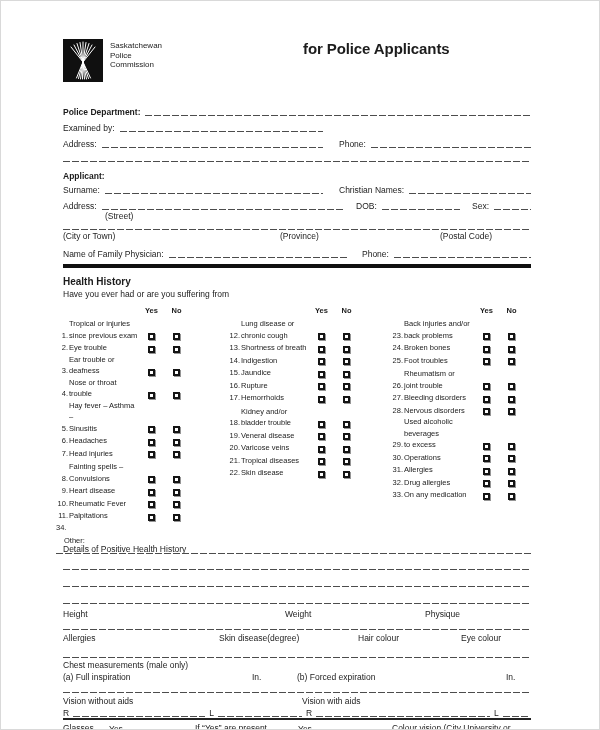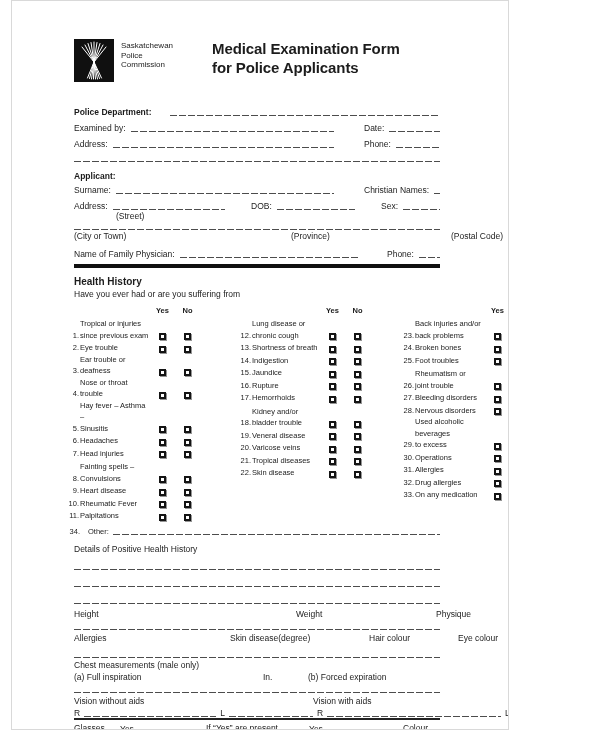--- a/index.html
+++ b/index.html
@@ -1,38 +1,38 @@
 <!DOCTYPE html>
 <html><head>
 <meta charset="utf-8">
 <style>
   * { margin:0; padding:0; box-sizing:border-box; }
   html,body { background:#fff; }
   body { width:600px; height:730px; font-family:"Liberation Sans","DejaVu Sans",sans-serif; color:#1c1c1c; }
-  .page { width:498px; height:730px; border:1px solid #d9d9d9; background:#fff; padding:38px 68px 0 62px; overflow:hidden;margin-left:11px; }
+  .page { width:600px; height:730px; border:1px solid #d9d9d9; background:#fff; padding:38px 68px 0 62px; overflow:hidden; }
 
   
   .ln { flex:1 1 auto; position:relative; align-self:stretch; min-height:10px; }
   .ln::after, .dln::after, .rule {
     background:repeating-linear-gradient(90deg,#4c4c4c 0 7px,transparent 7px 9px);
   }
   .ln::after { content:""; position:absolute; left:0; right:0; bottom:1px; height:1px; }
   .rule { height:1px; }
   .solid { height:2px; background:#222; }
   .bar { height:4px; background:#101010; }
 
   
   header { display:flex; justify-content:space-between; align-items:flex-start; height:46px; margin-bottom:16px; }
   .brand { display:flex; gap:7px; }
   .logo { width:40px; height:43px; }
   .brand-text { font-size:8px; line-height:9.5px; padding-top:2px; }
   .title { font-size:15px; line-height:19px; font-weight:bold; width:228px; letter-spacing:-0.1px; }
 
   
-  .row { display:flex; align-items:flex-end; height:16px; font-size:8.5px;gap:14px; }
+  .row { display:flex; align-items:flex-end; height:16px; font-size:8.5px; }
   .row .lab { margin-right:5px; white-space:nowrap; line-height:10px; }
   .b { font-weight:bold; }
   .cell-l { flex:0 0 260px; display:flex; align-items:flex-end; }
   .cell-r { flex:1; display:flex; align-items:flex-end; padding-left:16px; }
   .cell-dob { flex:0 0 116px; display:flex; align-items:flex-end; padding-left:12px; }
   .cell-sex { flex:0 0 71px; display:flex; align-items:flex-end; padding-left:12px; }
   .cell-phys { flex:0 0 285px; display:flex; align-items:flex-end; }
   .fullline { height:14px; position:relative; }
   .fullline::after { content:""; position:absolute; left:0; right:0; bottom:1px; height:1px;
     background:repeating-linear-gradient(90deg,#4c4c4c 0 7px,transparent 7px 9px); }
@@ -47,21 +47,21 @@
   .hh-col { font-size:7.5px; line-height:11.5px; }
   .hh-head { display:flex; height:13px; align-items:flex-end; font-weight:bold; }
   .hh-head .sp { flex:1; }
   .hh-head .hc { flex:0 0 25px; text-align:center; }
   .hh-row { display:flex; align-items:flex-end; }
   .hh-row.one { min-height:12.5px; } .hh-row.two { min-height:25px; }
   .hh-row .num { flex:0 0 13px; text-align:right; padding-right:1px; }
   .hh-row .lbl { flex:1 1 auto; }
   .hh-row .cbc { flex:0 0 25px; display:flex; justify-content:center; padding-bottom:1px; }
   .cb { width:7px; height:7px; border:2px solid #141414; background:#fff; box-shadow:1px 1px 0 rgba(20,20,20,.45); }
-  .other-row { display:flex; align-items:flex-end; height:13px; font-size:7.5px; margin-left:-7px; margin-top:1px; }
+  .other-row { display:flex; align-items:flex-start; height:13px; font-size:7.5px; margin-left:-7px; margin-top:1px;flex-direction:column; }
   .other-row .num { flex:0 0 13px; text-align:right; }
   .other-row .lab { margin:0 4px 0 8px; }
 
   
   .details-lab { font-size:8.5px; margin-top:8px; }
   .dln { height:17px; position:relative; }
   .dln::after { content:""; position:absolute; left:0; right:0; bottom:1px; height:1px; }
 
   
   .rl-row { display:flex; align-items:flex-end; height:12px; font-size:8.5px; }
@@ -103,36 +103,31 @@
           </g>
         </svg>
       </div>
       <div class="brand-text">
         <div>Saskatchewan</div>
         <div>Police</div>
         <div>Commission</div>
       </div>
     </div>
     <div class="title">
-      <div>Medical Examination Form</div>
       <div>for Police Applicants</div>
     </div>
   </header>
 
   <div class="row">
     <span class="lab b">Police Department:</span>
     <span class="ln"></span>
   </div>
   <div class="row">
     <span class="cell-l">
       <span class="lab">Examined by:</span>
-      <span class="ln"></span>
-    </span>
-    <span class="cell-r">
-      <span class="lab">Date:</span>
       <span class="ln"></span>
     </span>
   </div>
   <div class="row">
     <span class="cell-l">
       <span class="lab">Address:</span>
       <span class="ln"></span>
     </span>
     <span class="cell-r">
       <span class="lab">Phone:</span>
@@ -632,21 +627,21 @@
   <div class="caps" style="margin-top:3px;">
     <span style="left:0;">Height</span>
     <span style="left:222px;text-align:right;">Weight</span>
     <span style="left:362px;">Physique</span>
   </div>
   <div class="rule" style="margin-top:10px;"></div>
   <div class="caps" style="margin-top:2px;">
     <span style="left:0;">Allergies</span>
     <span style="left:156px;">Skin disease(degree)</span>
     <span style="left:295px;">Hair colour</span>
-    <span style="left:384px;">Eye colour</span>
+    <span style="left:398px;">Eye colour</span>
   </div>
   <div class="rule" style="margin-top:14px;"></div>
   <div class="caption" style="margin-top:2px;">Chest measurements (male only)</div>
   <div class="caps" style="margin-top:1px;">
     <span style="left:0;">(a) Full inspiration</span>
     <span style="left:189px;">In.</span>
     <span style="left:234px;text-align:center;">(b) Forced expiration</span>
     <span style="left:443px;">In.</span>
   </div>
   <div class="rule" style="margin-top:10px;"></div>

